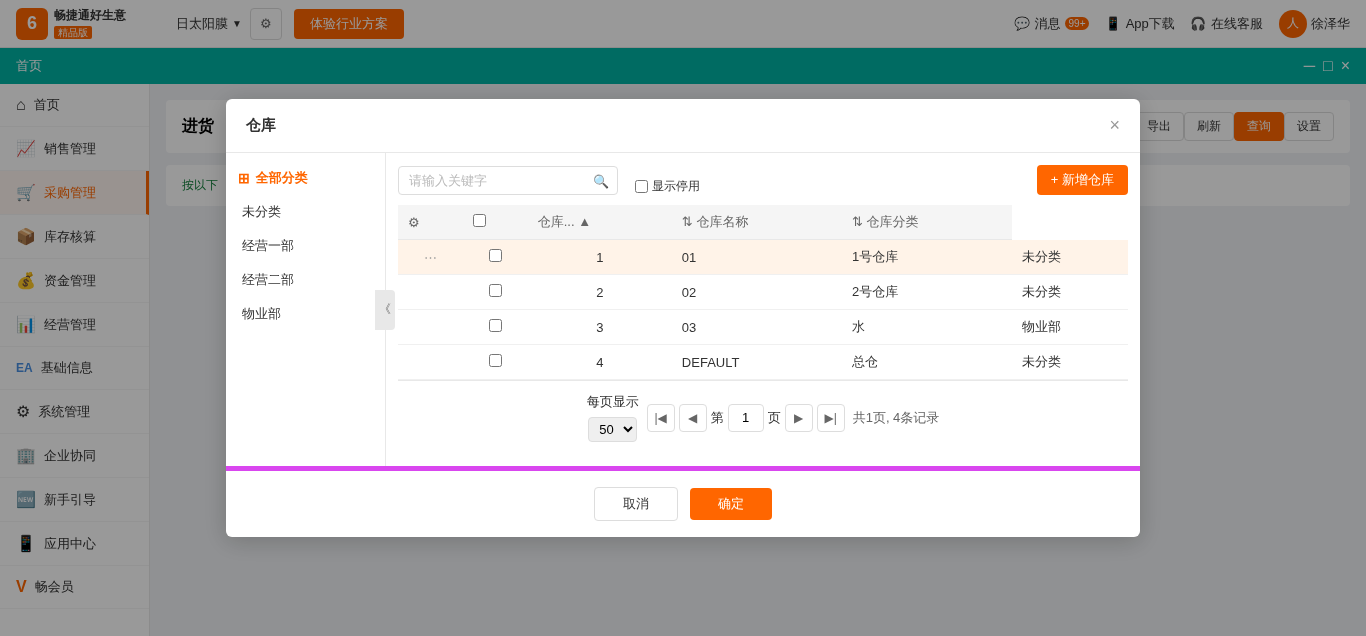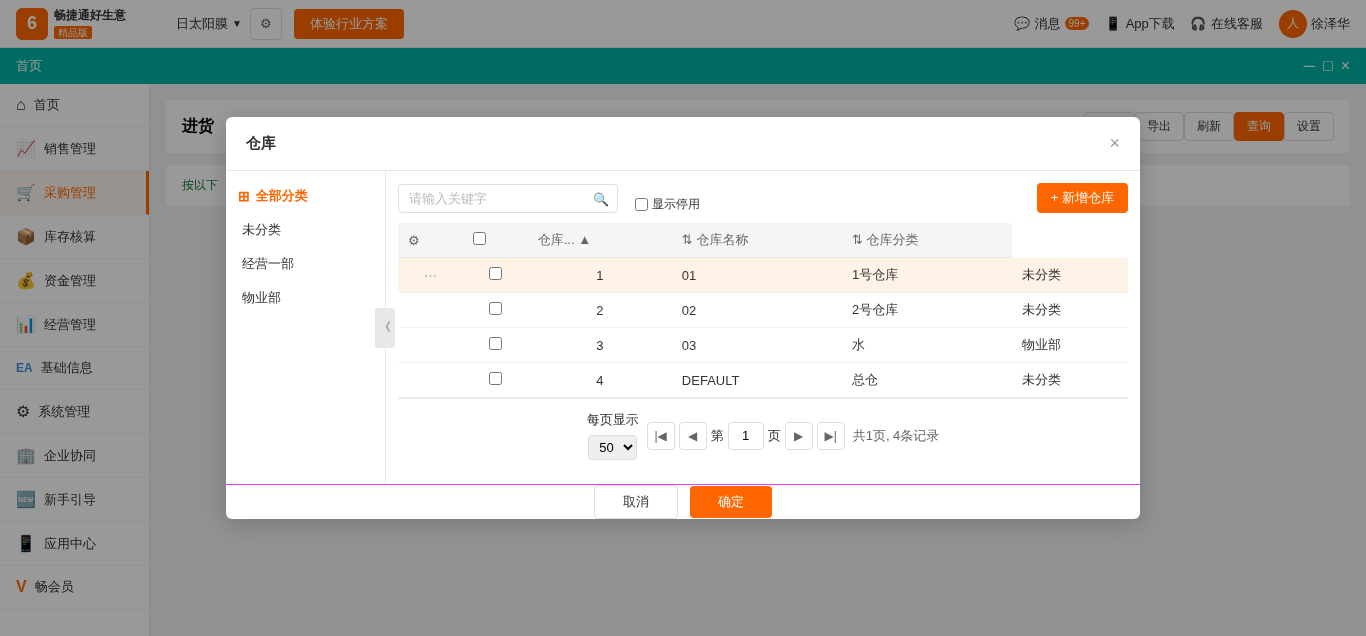--- a/index.html
+++ b/index.html
@@ -174,21 +174,21 @@
     }
     .page-input {
       width: 36px; height: 28px; border: 1px solid #ddd; border-radius: 4px;
       text-align: center; font-size: 13px; outline: none;
     }
     .page-info { color: #666; font-size: 13px; }
 
     
     .modal-footer {
       display: flex; align-items: center; justify-content: center;
-      padding: 0 20px; border-top: 1px solid #d946ef; gap: 12px;
+      padding: 16px 20px; border-top: 5px solid #d946ef; gap: 12px;
     }
     .cancel-btn {
       border: 1px solid #ddd; background: #fff; padding: 7px 28px;
       border-radius: 4px; cursor: pointer; color: #333; font-size: 13px;
     }
     .confirm-btn {
       background: #f60; color: #fff; border: none; padding: 7px 28px;
       border-radius: 4px; cursor: pointer; font-size: 13px;
     }
 
@@ -336,20 +336,21 @@
 
     <div class="modal-body">
 
       <div class="cat-sidebar">
         <div class="cat-header">
           <span class="cat-grid">⊞</span>
           <span>全部分类</span>
         </div>
         <div class="cat-item">未分类</div>
         <div class="cat-item">经营一部</div>
+        <div class="cat-item">经营二部</div>
         <div class="cat-item">物业部</div>
         <div class="cat-collapse-btn">《</div>
       </div>
 
       <div class="table-area">
 
         <div class="search-bar">
           <div class="search-input-wrap">
             <input class="search-input" type="text" placeholder="请输入关键字" style="">
             <span class="search-icon-btn">🔍</span>

